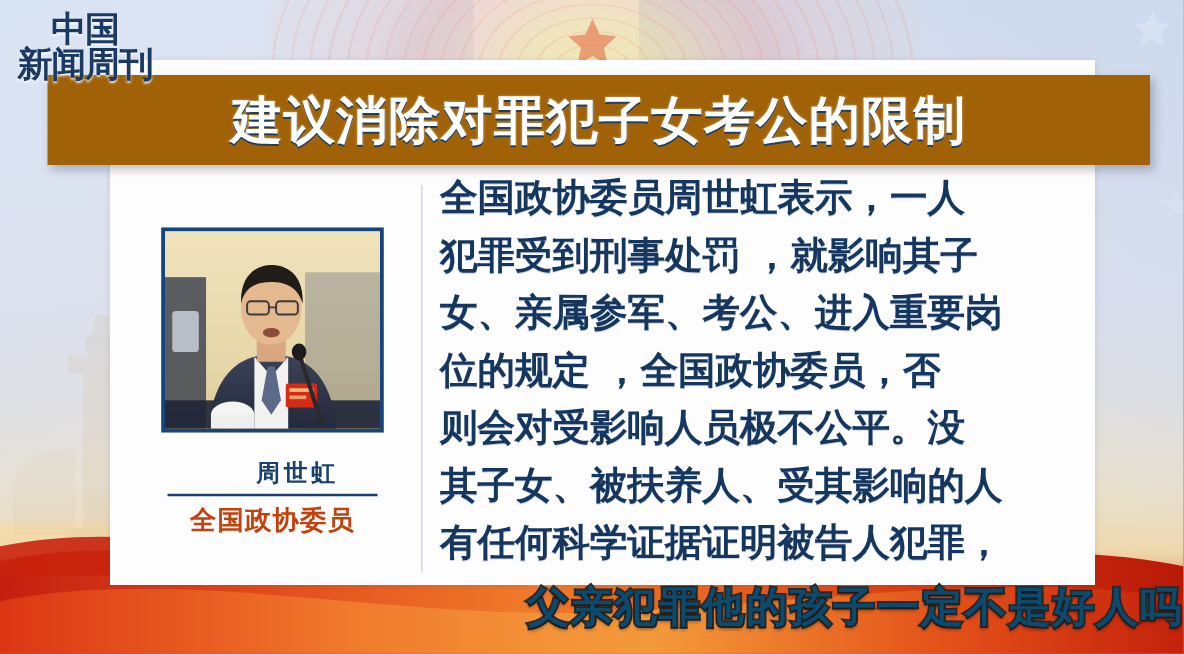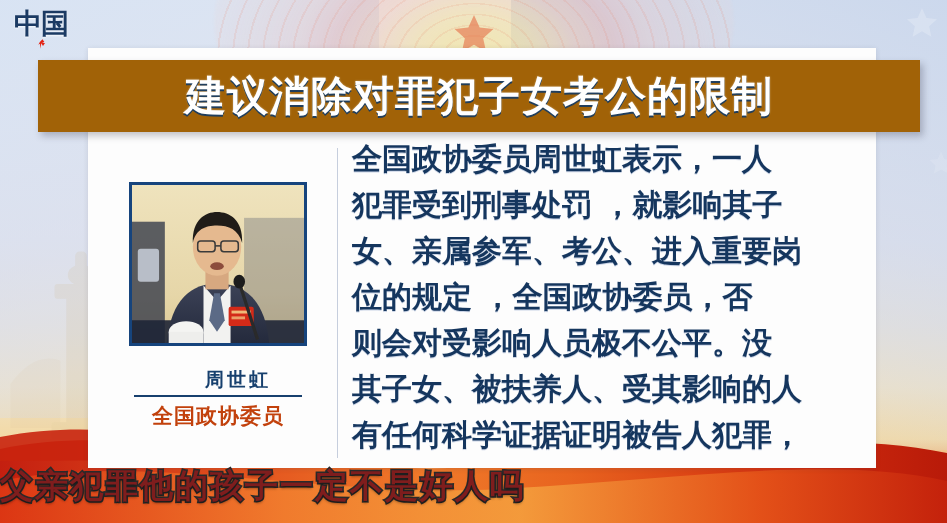--- a/index.html
+++ b/index.html
@@ -236,26 +236,26 @@
     letter-spacing: 0px;
     white-space: nowrap;
     text-shadow: 0 1px 0 rgba(200,210,228,0.9);
   }
 
   
   .subtitle {
     position: absolute;
     left: 0; right: 0;
     bottom: 14px;
-    text-align: left;
+    text-align: right;
     font-family: "DejaVu Sans", "Liberation Sans", sans-serif;
     font-weight: bold;
     font-size: 33px;
     letter-spacing: 2px;
-    color: #7f1d1d;
+    color: #0c4a6e;
     -webkit-text-stroke: 3px #2b2b2b;
     paint-order: stroke fill;
     text-shadow: 0 2px 3px rgba(0,0,0,0.45);
     white-space: nowrap;
   }
 
   
   .logo {
     position: absolute;
     left: 14px;
@@ -346,20 +346,21 @@
       <path d="M0,78 C150,48 320,96 500,86 C680,76 830,52 947,78 L947,120 L0,120 Z" fill="url(#rg2)" opacity="0.85"></path>
       <path d="M0,34 C120,10 230,50 330,56 L0,58 Z" fill="#c9230e" opacity="0.9"></path>
     </svg>
   </div>
 
   <div class="logo">
     <span class="logo-part">中国</span>
     <svg class="logo-star" viewBox="0 0 26 30">
       <path d="M14.5 1 L20 9 L13 12 L22 12 L16 21 L11 13 L8 29 L7 14 L2 17 L6.5 9 Z" fill="#e32213"></path>
     </svg>
+    <span class="logo-part">新闻周刊</span>
   </div>
 
   <div class="card">
     <div class="card-inner-line"></div>
   </div>
 
   <div class="banner">
     <div class="banner-text">建议消除对罪犯子女考公的限制</div>
   </div>
 

